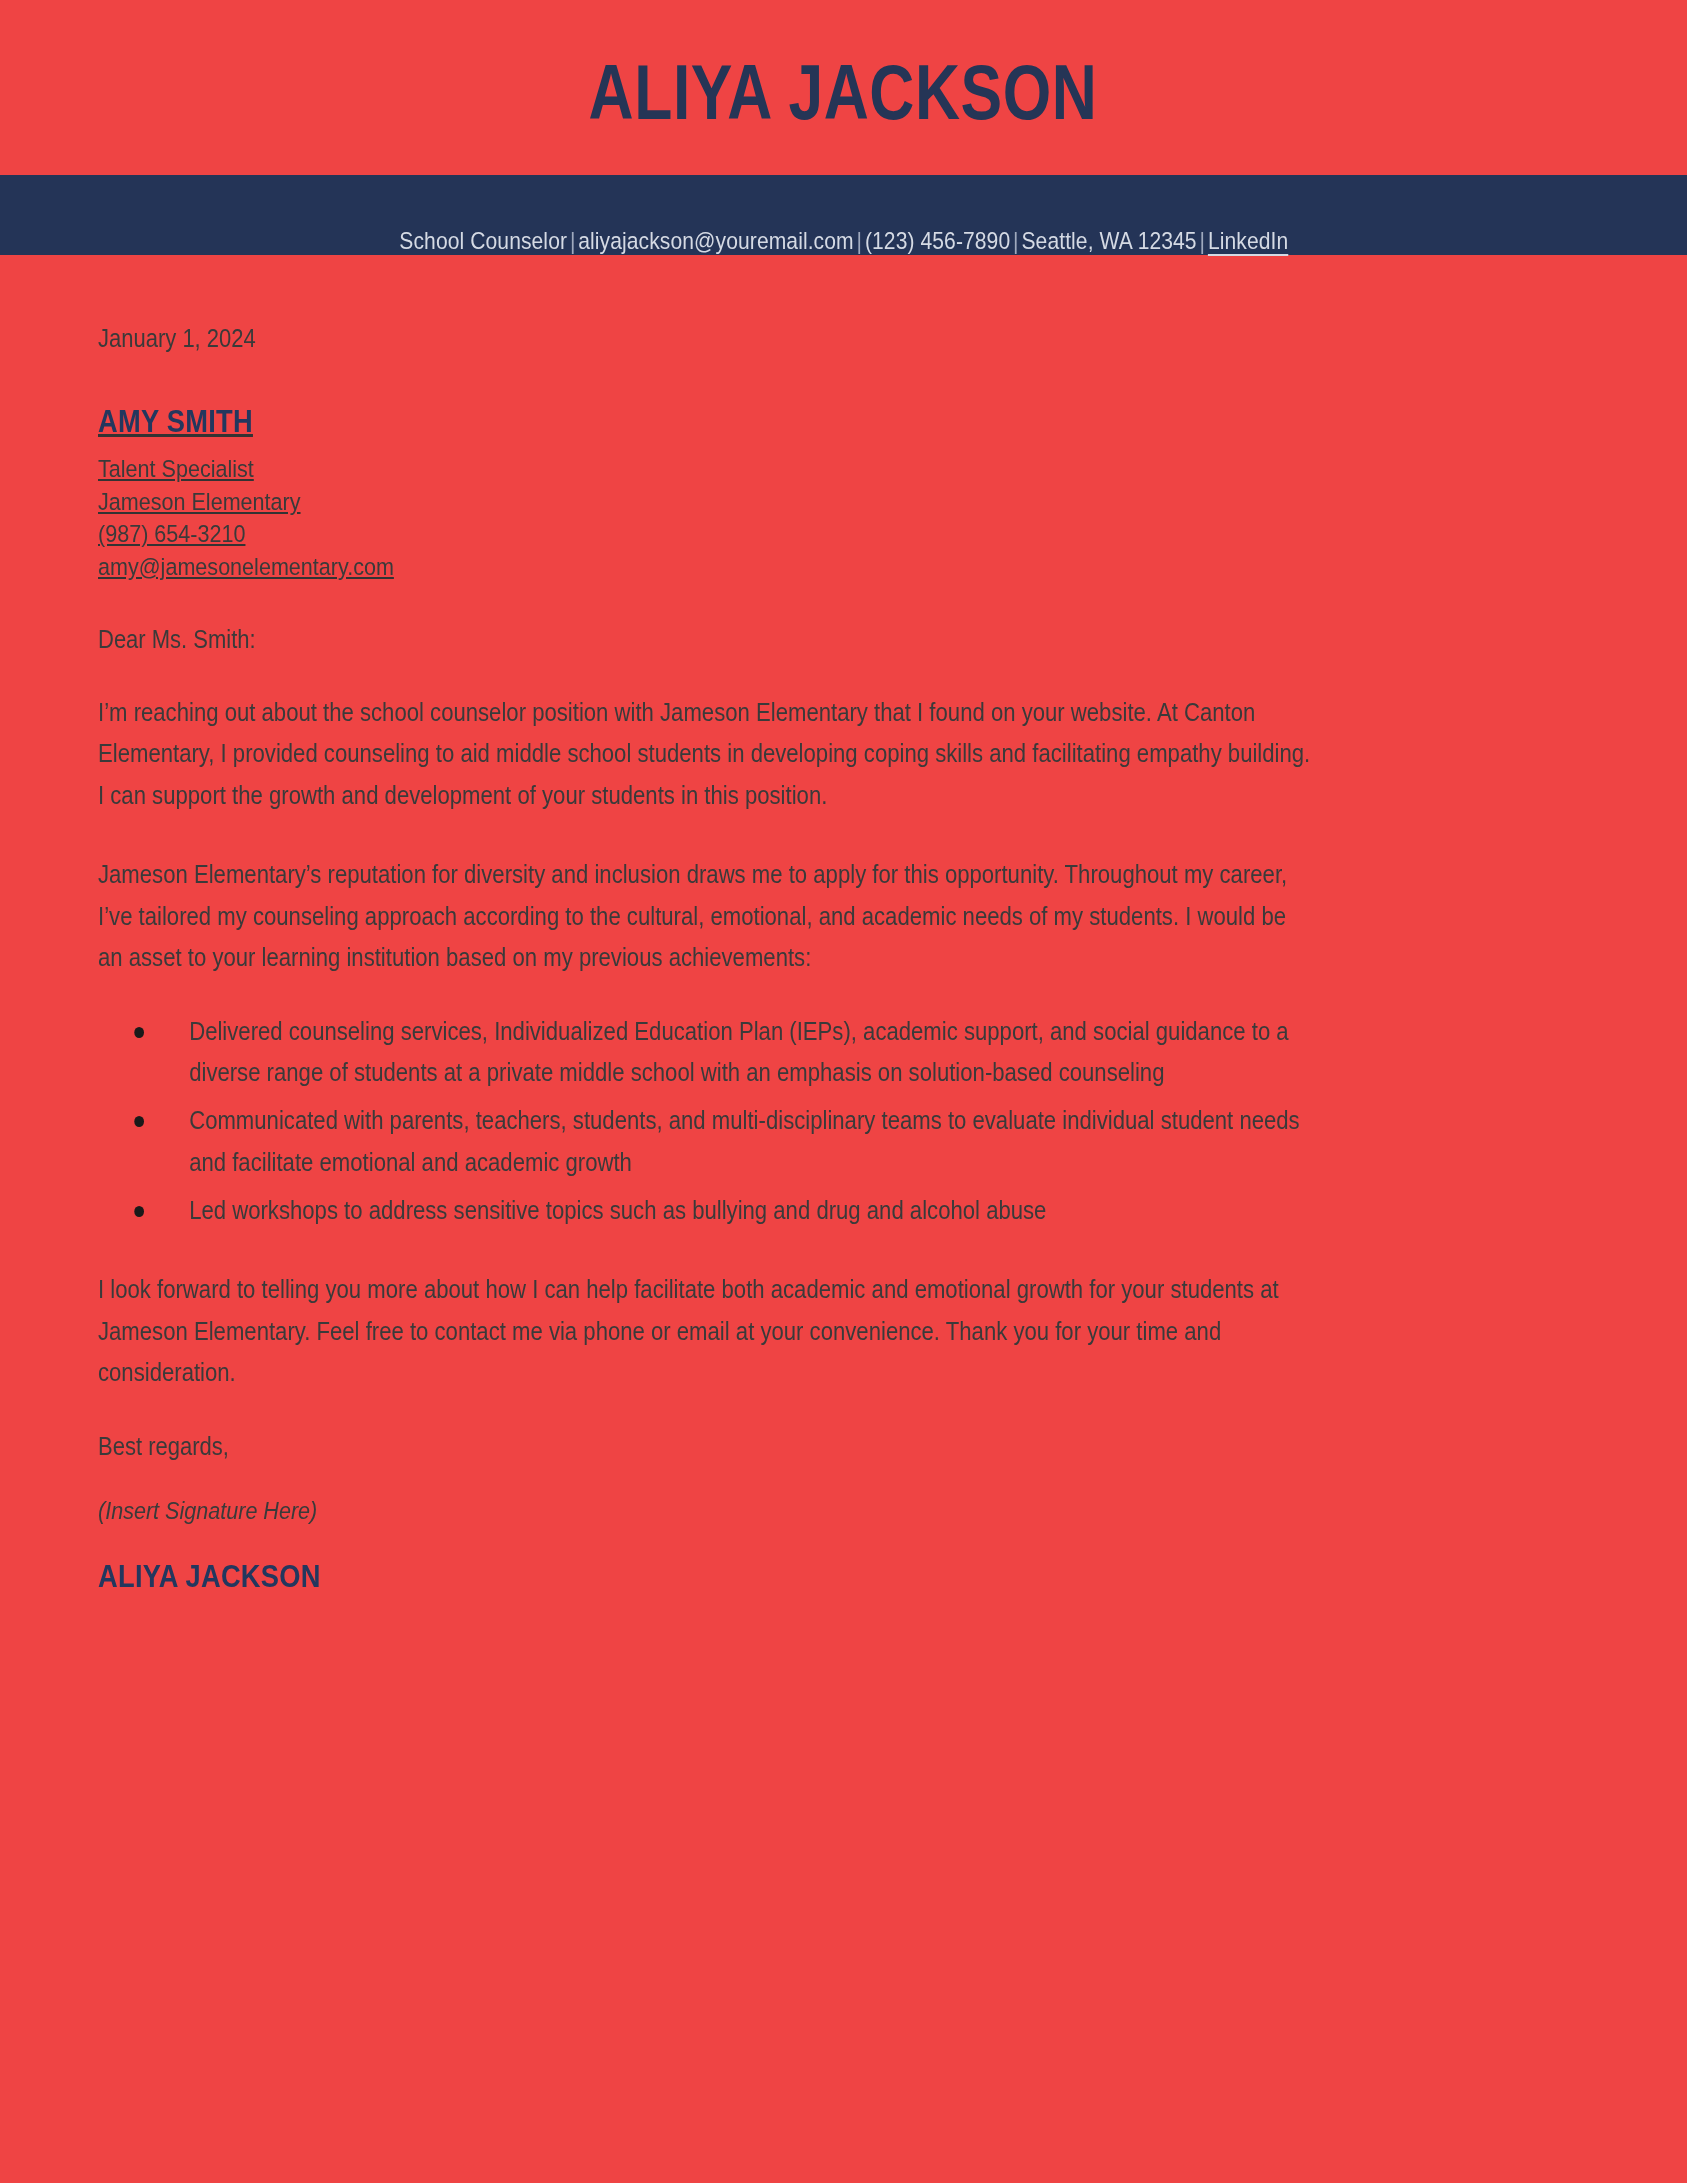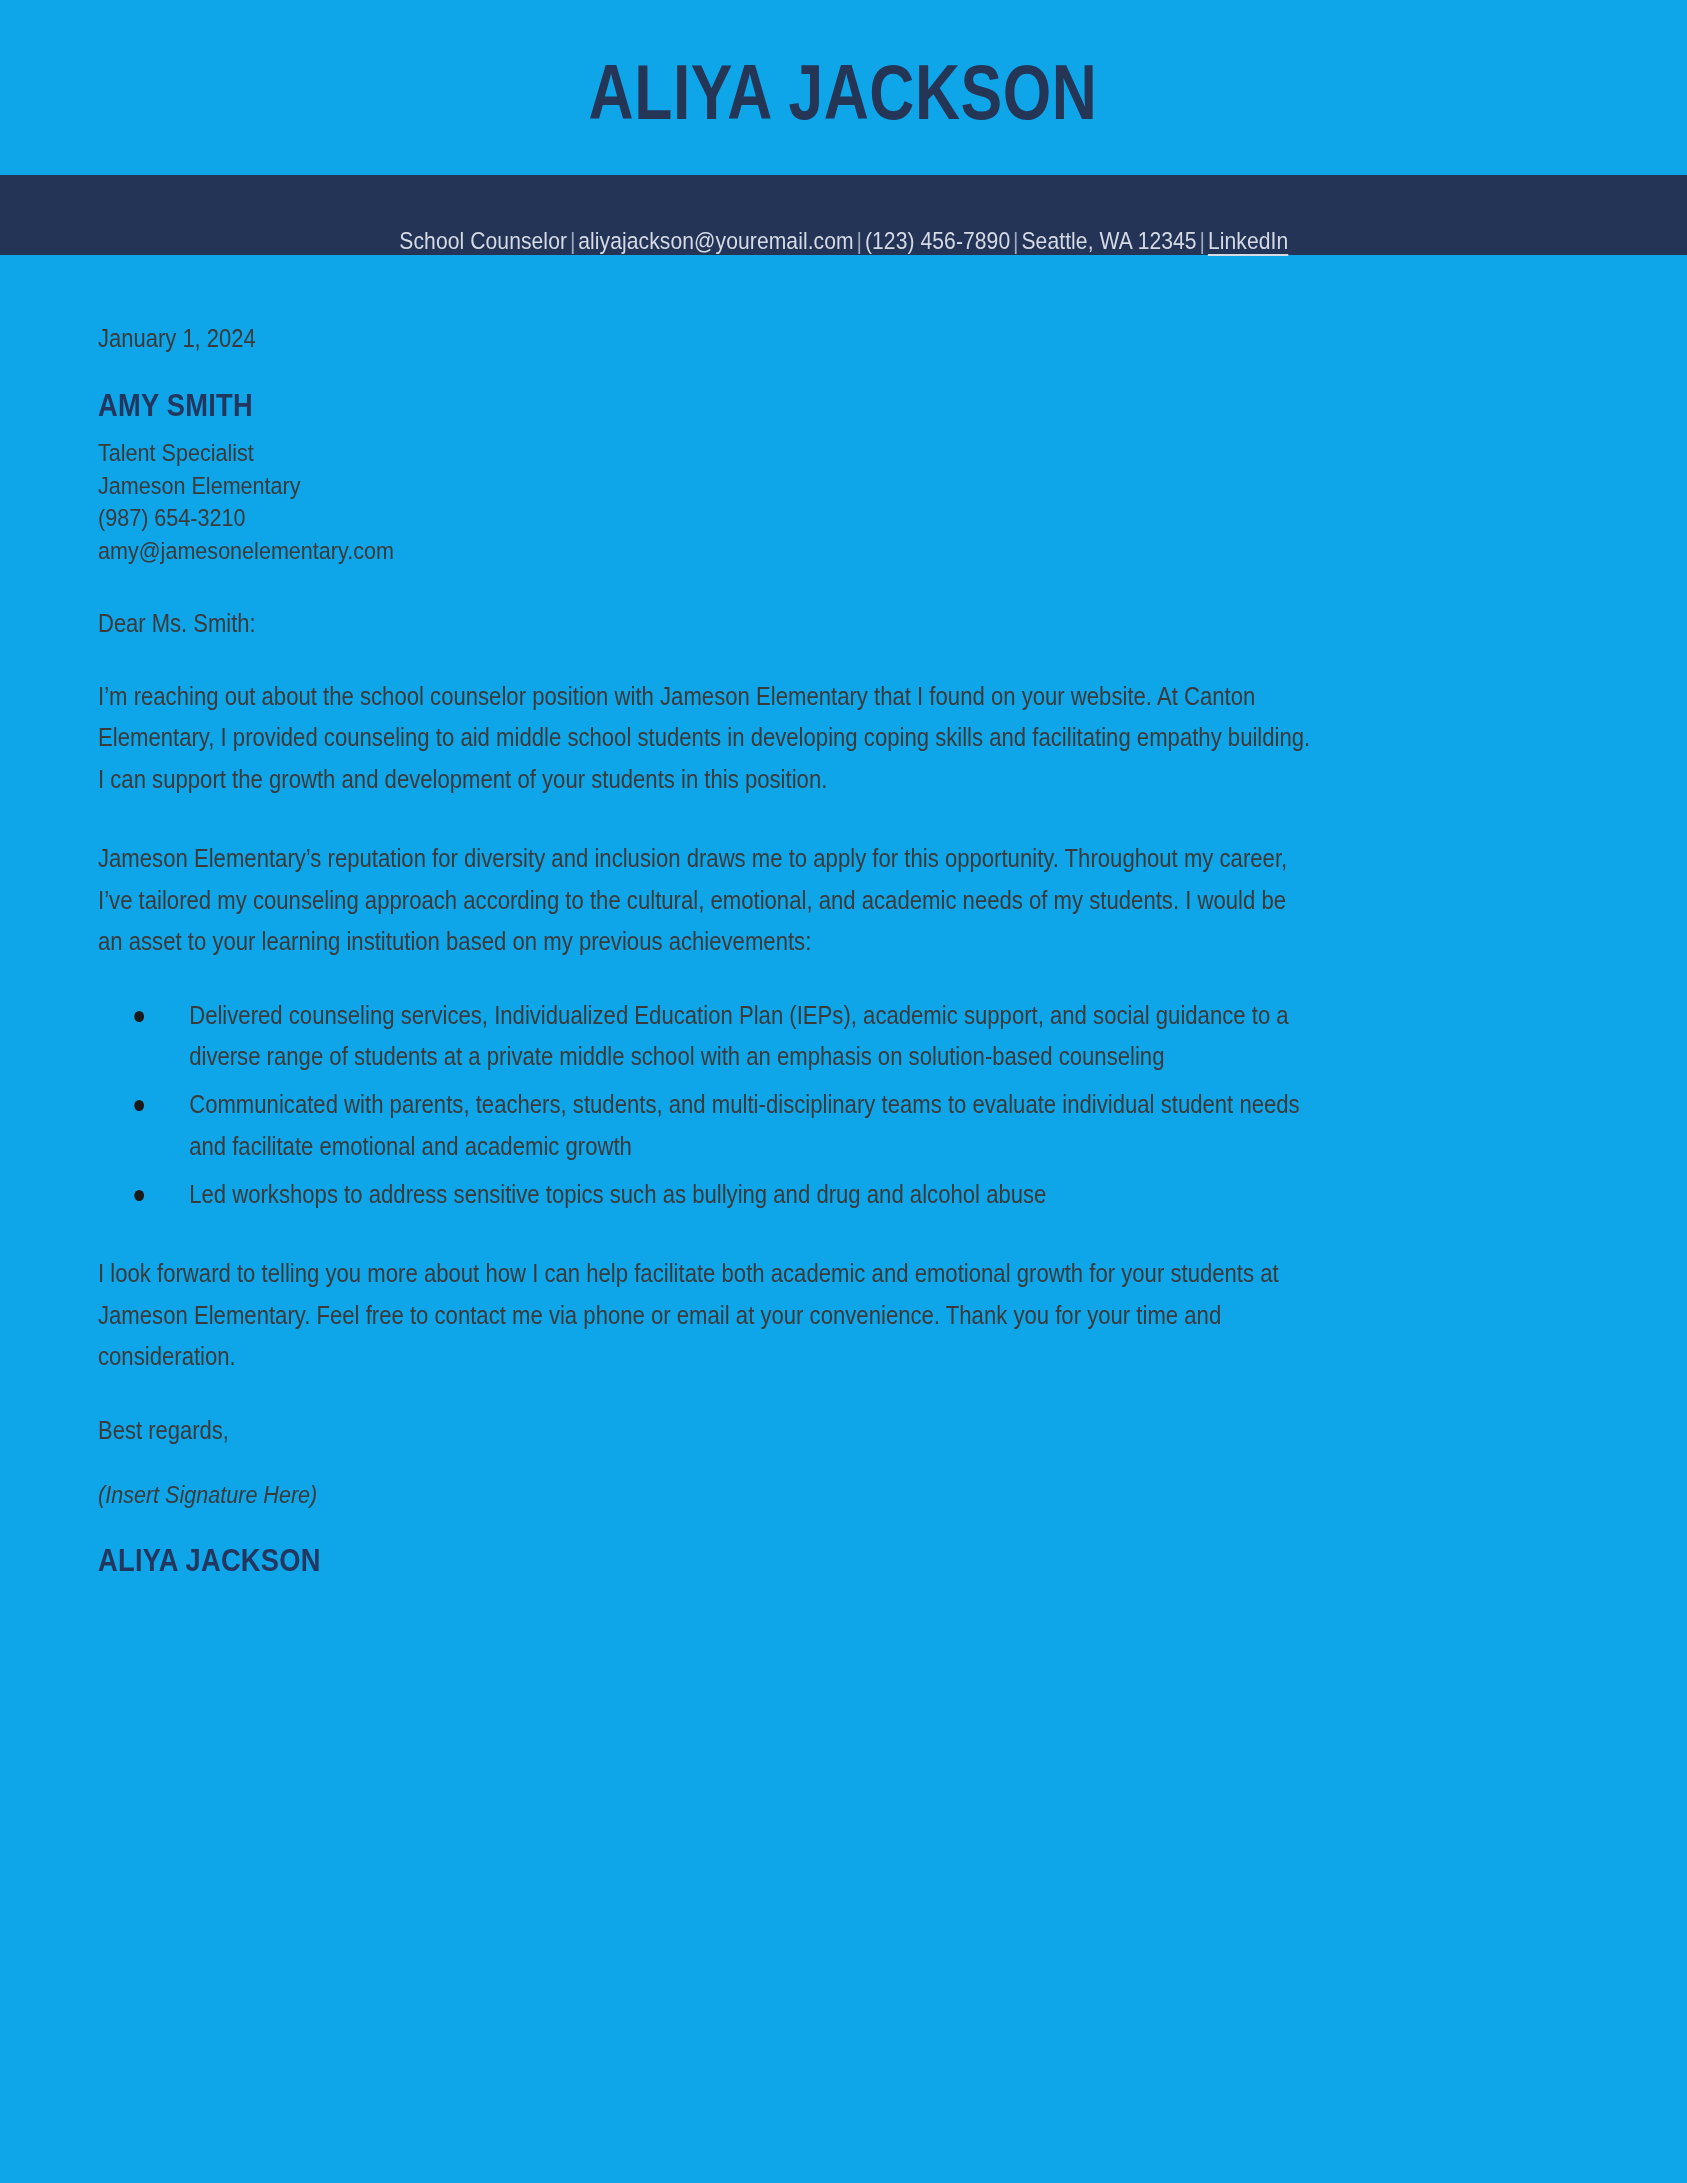--- a/index.html
+++ b/index.html
@@ -12,21 +12,21 @@
     height: 2183px;
     font-family: "Liberation Sans", sans-serif;
     color: #333333;
     -webkit-font-smoothing: antialiased;
   }
 
   .page {
     position: relative;
     width: 1687px;
     height: 2183px;
-    background: #0ea5e9;
+    background: #ef4444;
     overflow: hidden;
   }
 
   
   .header-name-wrap {
     height: 175px;
     display: flex;
     align-items: center;
     justify-content: center;
     padding-top: 9.3px;
@@ -76,21 +76,22 @@
   .date {
     margin-top: 69px;
     font-size: 25px;
     color: #3a3a3a;
     transform: scaleX(0.88);
     transform-origin: left center;
     white-space: nowrap;
   }
 
   .recipient {
-    margin-top: 35px;
+    margin-top: 51px;
+    text-decoration: underline;
   }
   .recipient-name {
     font-size: 31px;
     font-weight: 700;
     color: #23375e;
     letter-spacing: 0.3px;
     transform: scaleX(0.88);
     transform-origin: left center;
     white-space: nowrap;
     margin-bottom: 13.2px;

